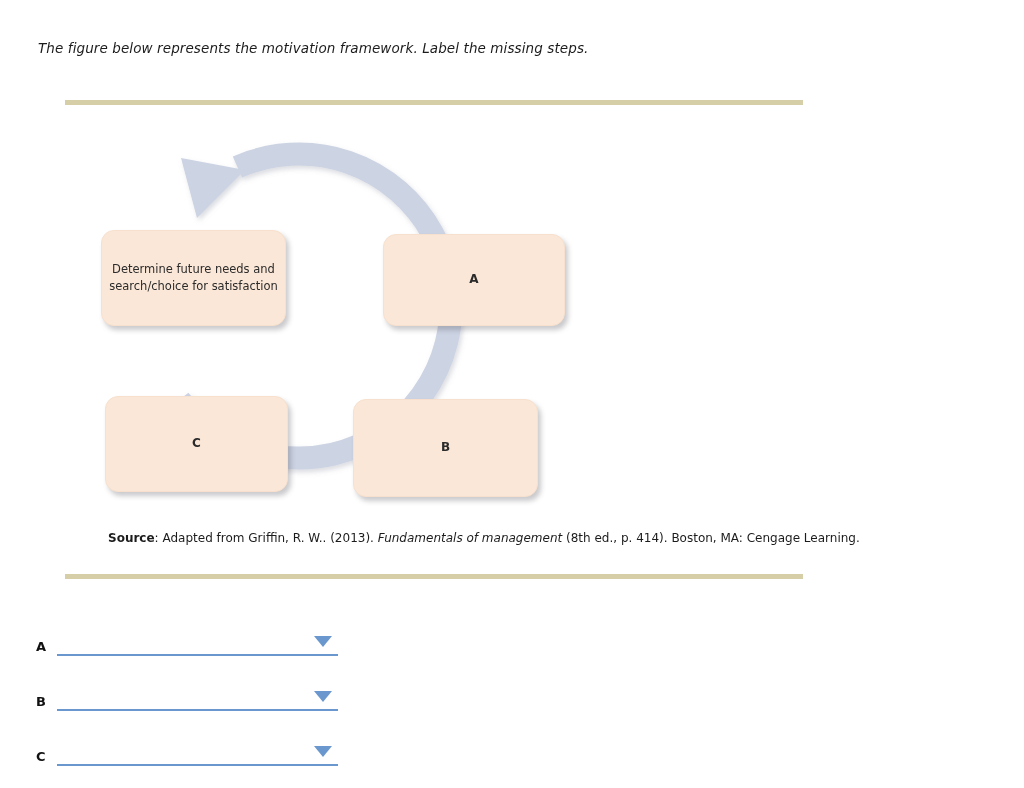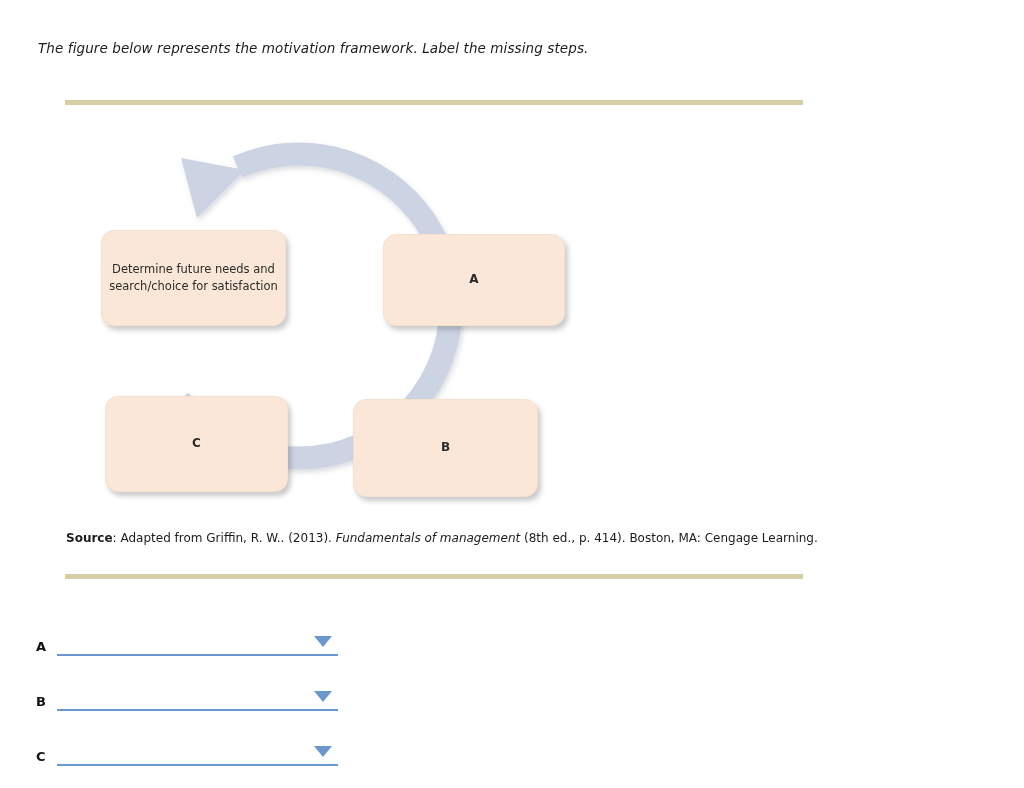--- a/index.html
+++ b/index.html
@@ -97,21 +97,21 @@
   
   .source {
     position: absolute;
     left: 66px;
     top: 434px;
     width: 900px;
     font-size: 12px;
     color: #1c1c1c;
     line-height: 1.4;
   }
-  .source b { font-weight: bold; }
+  .source b { font-weight: bold; margin-left: 42px; }
   .source i { font-style: italic; }
 
   
   .answers {
     position: absolute;
     left: 0;
     top: 620px;
     width: 1024px;
   }
   .answer-row {

